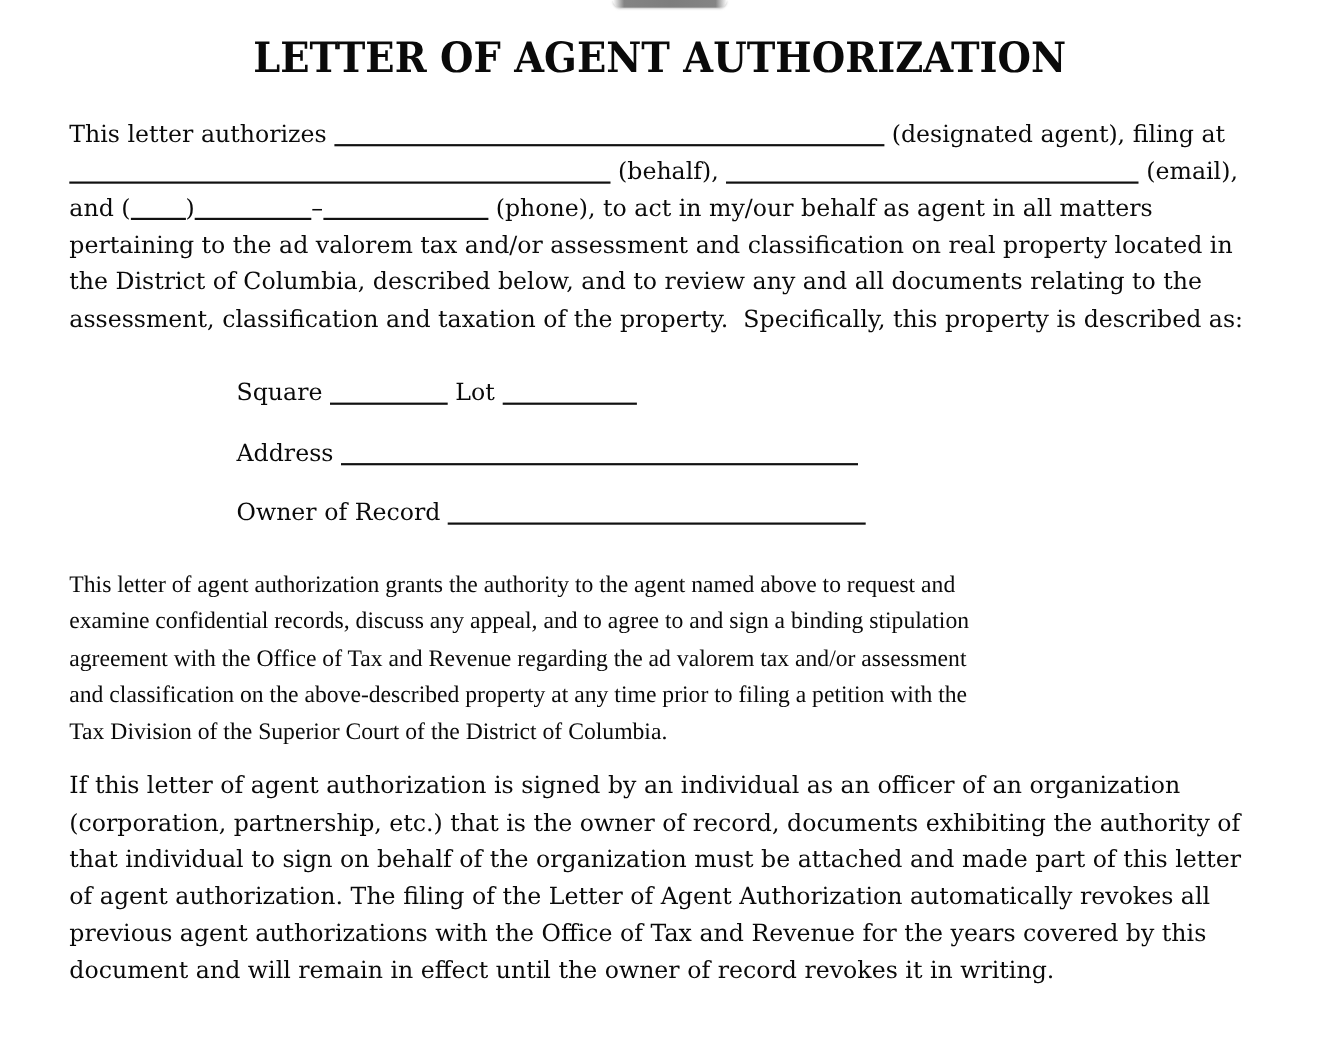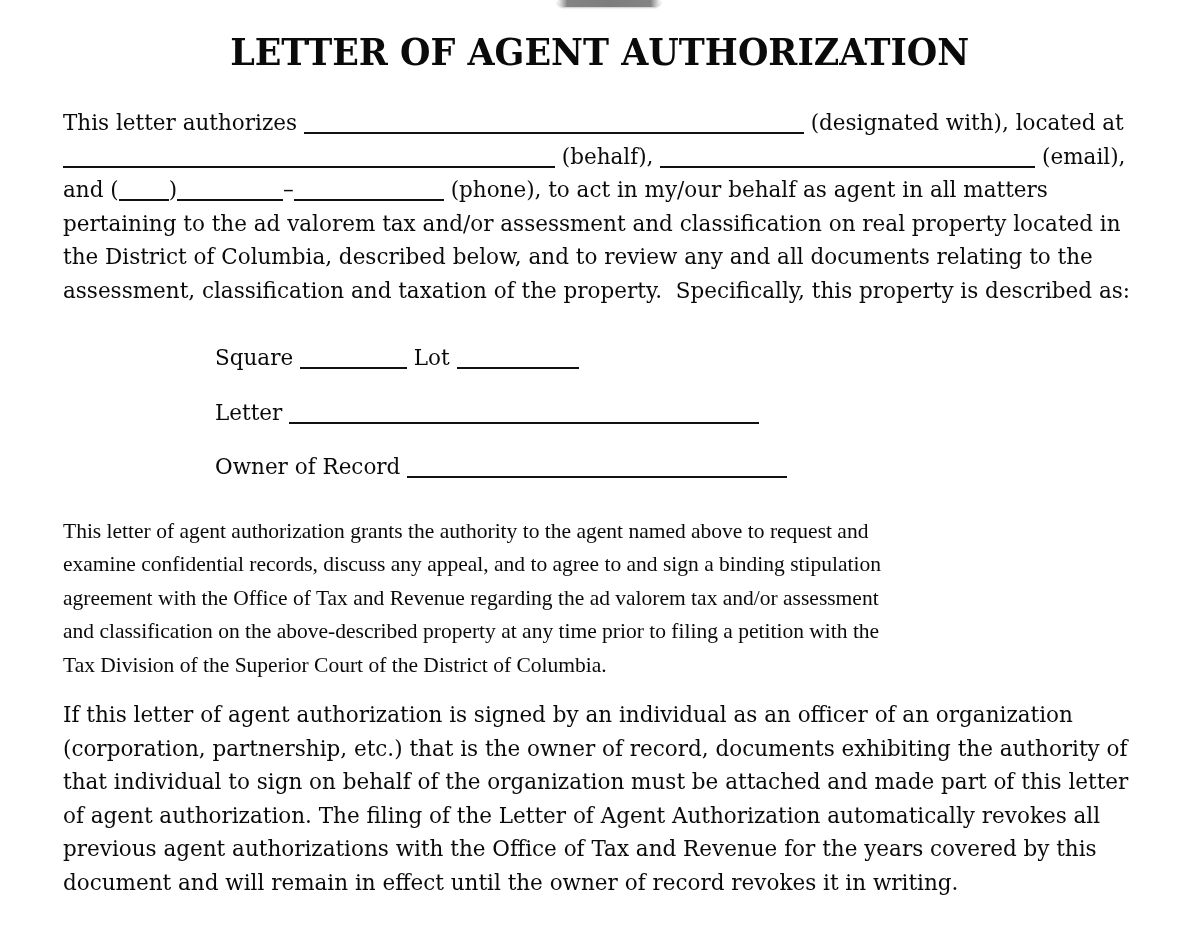--- a/index.html
+++ b/index.html
@@ -79,31 +79,31 @@
 </head>
 <body>
 
 <div class="page">
 
   <div class="logo-cut"></div>
 
   <h1 class="title"><span class="condense">LETTER OF AGENT AUTHORIZATION</span></h1>
 
   <div class="block para1">
-    <div class="pline"><span class="seg">This letter authorizes </span><span class="blank w-agent"></span><span class="seg"> (designated with), located at</span></div>
+    <div class="pline"><span class="seg">This letter authorizes </span><span class="blank w-agent"></span><span class="seg"> (designated agent), filing at</span></div>
     <div class="pline"><span class="blank w-address"></span><span class="seg"> (behalf), </span><span class="blank w-email"></span><span class="seg"> (email),</span></div>
     <div class="pline"><span class="seg">and (</span><span class="blank w-area"></span><span class="seg">)</span><span class="blank w-pmid"></span><span class="seg">–</span><span class="blank w-pend"></span><span class="seg"> (phone), to act in my/our behalf as agent in all matters</span></div>
     <div class="pline">pertaining to the ad valorem tax and/or assessment and classification on real property located in</div>
     <div class="pline">the District of Columbia, described below, and to review any and all documents relating to the</div>
     <div class="pline">assessment, classification and taxation of the property.  Specifically, this property is described as:</div>
   </div>
 
   <div class="fields">
     <div class="field-line"><span class="seg">Square </span><span class="blank w-square"></span><span class="seg"> Lot </span><span class="blank w-lot"></span></div>
-    <div class="field-line"><span class="seg">Letter </span><span class="blank w-paddr"></span></div>
+    <div class="field-line"><span class="seg">Address </span><span class="blank w-paddr"></span></div>
     <div class="field-line"><span class="seg">Owner of Record </span><span class="blank w-owner"></span></div>
   </div>
 
 
   <div class="block para3 prepara">This letter of agent authorization grants the authority to the agent named above to request and
 examine confidential records, discuss any appeal, and to agree to and sign a binding stipulation
 agreement with the Office of Tax and Revenue regarding the ad valorem tax and/or assessment
 and classification on the above-described property at any time prior to filing a petition with the
 Tax Division of the Superior Court of the District of Columbia.</div>
 

